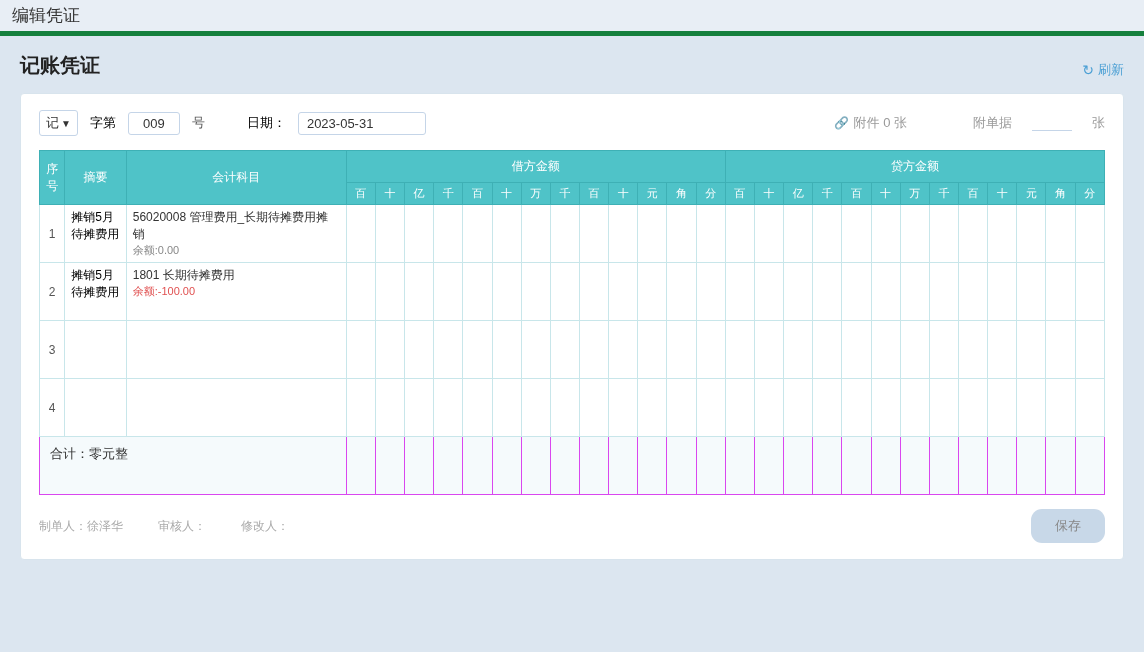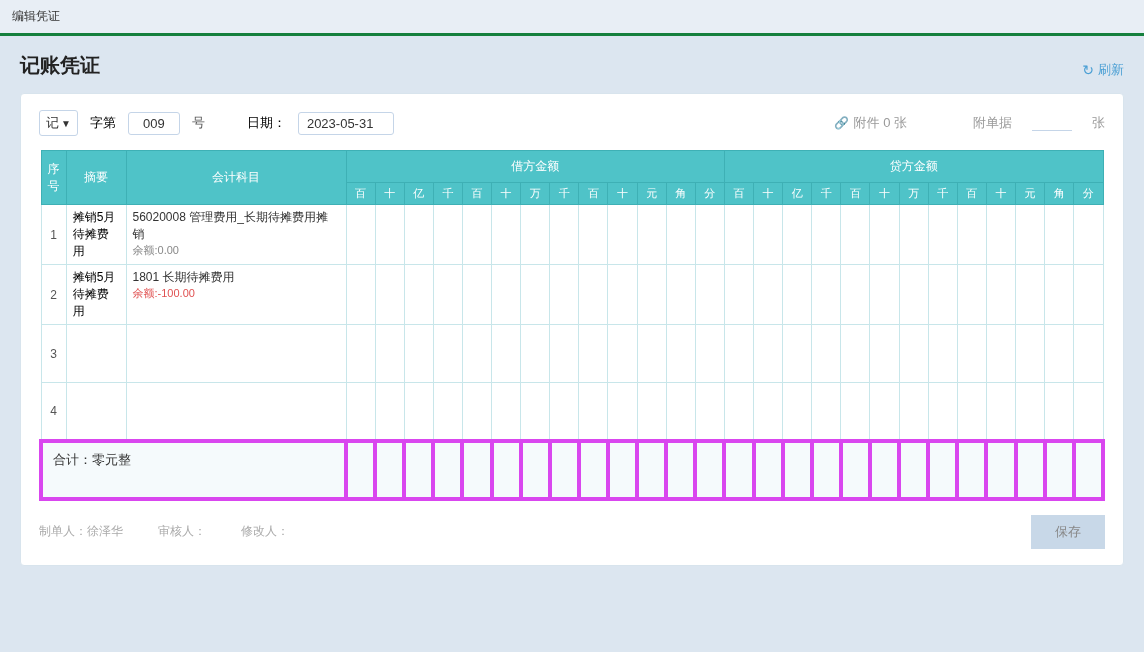--- a/index.html
+++ b/index.html
@@ -10,22 +10,22 @@
       width: 1144px;
       height: 652px;
       overflow: hidden;
     }
     .title-bar {
       background: #e8eef5;
       height: 36px;
       display: flex;
       align-items: center;
       padding: 0 12px;
-      border-bottom: 3px solid #15803d;
-      font-size: 12px;
+      border-bottom: 5px solid #15803d;
+      font-size: 17px;
       color: #333;
     }
     .main-content {
       padding: 16px 20px;
       height: calc(652px - 36px);
       overflow-y: auto;
     }
     .page-header {
       display: flex;
       align-items: flex-end;
@@ -83,21 +83,21 @@
     .hao-label {
       font-size: 13px;
       color: #555;
     }
     .date-input {
       border: 1px solid #c5d5e8;
       border-radius: 3px;
       padding: 3px 8px;
       font-size: 13px;
       color: #333;
-      width: 96px;
+      width: 128px;
     }
     .right-controls {
       margin-left: auto;
       display: flex;
       align-items: center;
       gap: 20px;
       color: #999;
       font-size: 13px;
     }
     .attachment-btn {
@@ -178,40 +178,40 @@
     .header-group-row th {
       background: #4fc3c8;
     }
     .sub-header-row th {
       background: #4fc3c8;
       font-size: 11px;
       padding: 3px 1px;
       white-space: nowrap;
     }
     .total-row td {
-      border: 4px solid #d946ef;
+      border: 1px solid #d946ef;
       padding: 8px 10px;
       font-size: 13px;
       color: #333;
       background: #f5fafc;
     }
     .footer-row {
       display: flex;
       align-items: center;
       gap: 35px;
       margin-top: 12px;
       color: #aaa;
       font-size: 12px;
     }
     .save-btn {
       margin-left: auto;
       background: #c8d8e8;
       color: #888;
       border: none;
-      border-radius: 0;
+      border-radius: 11px;
       padding: 8px 24px;
       font-size: 13px;
       cursor: not-allowed;
     }
   </style>
 </head>
 <body>
 
 <div class="title-bar">
   <span>编辑凭证</span>

